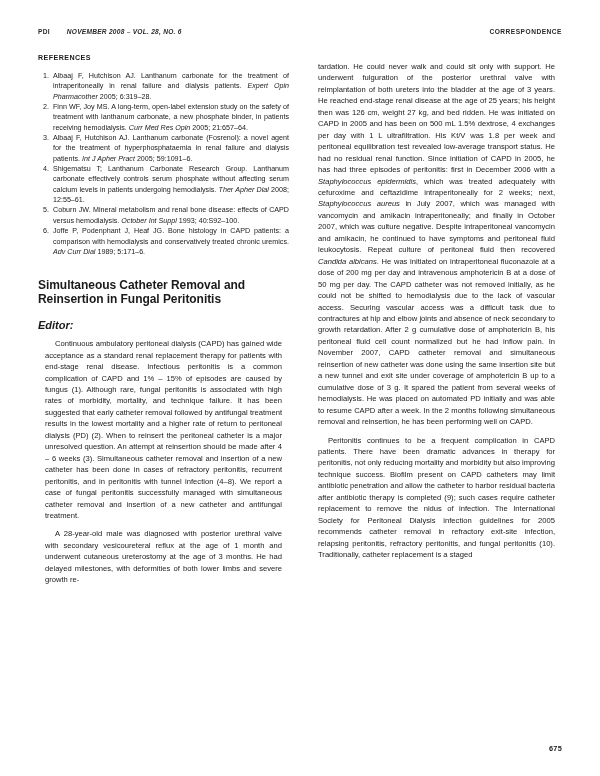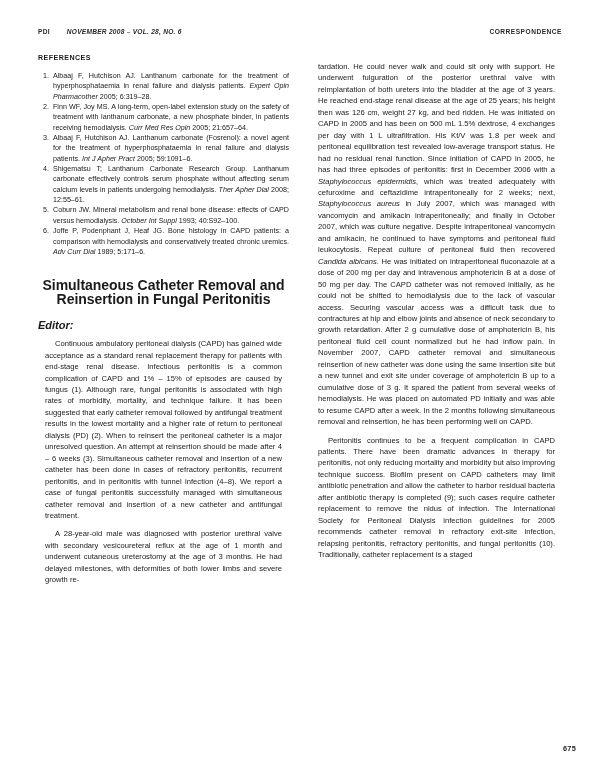--- a/index.html
+++ b/index.html
@@ -79,24 +79,23 @@
   }
   ol.refs li .num {
     position: absolute;
     left: 0;
     width: 11px;
     text-align: right;
   }
   .ital { font-style: italic; }
   .art-title {
     margin: 21px 0 0 0;
-    font-size: 14px;
+    font-size: 12px;
     font-weight: bold;
     line-height: 14px;
-    text-align: center;
     letter-spacing: -0.05px;
   }
   .editor-line {
     margin: 13px 0 4px 0;
     font-size: 11px;
     font-style: italic;
     font-weight: 600;
   }
   p.body {
     margin: 7px;
@@ -104,21 +103,21 @@
     line-height: 11.45px;
     text-align: justify;
     text-indent: 10px;
     hyphens: none;
   }
   p.body.cont {
     text-indent: 0;
   }
   .folio {
     position: absolute;
-    right: 24px;
+    right: 38px;
     bottom: 23px;
     font-size: 7.3px;
     font-weight: 600;
     letter-spacing: 0.3px;
   }
 </style>
 </head>
 <body>
 
 <div class="page">
@@ -129,21 +128,21 @@
     <span class="rh-section">CORRESPONDENCE</span>
   </div>
 
   <div class="columns">
 
     <div class="col">
 
       <h2 class="sec-head">REFERENCES</h2>
 
       <ol class="refs" id="refs-list">
-          <li><span class="num">1.</span><span>Albaaj F, Hutchison AJ. Lanthanum carbonate for the treatment of hyperphosphataemia in renal failure and dialysis patients. </span><span class="ital">Expert Opin Pharmacother</span><span> 2005; 6:319–28.</span></li>
+          <li><span class="num">1.</span><span>Albaaj F, Hutchison AJ. Lanthanum carbonate for the treatment of intraperitoneally in renal failure and dialysis patients. </span><span class="ital">Expert Opin Pharmacother</span><span> 2005; 6:319–28.</span></li>
           <li><span class="num">2.</span><span>Finn WF, Joy MS. A long-term, open-label extension study on the safety of treatment with lanthanum carbonate, a new phosphate binder, in patients receiving hemodialysis. </span><span class="ital">Curr Med Res Opin</span><span> 2005; 21:657–64.</span></li>
           <li><span class="num">3.</span><span>Albaaj F, Hutchison AJ. Lanthanum carbonate (Fosrenol): a novel agent for the treatment of hyperphosphataemia in renal failure and dialysis patients. </span><span class="ital">Int J Apher Pract</span><span> 2005; 59:1091–6.</span></li>
           <li><span class="num">4.</span><span>Shigematsu T; Lanthanum Carbonate Research Group. Lanthanum carbonate effectively controls serum phosphate without affecting serum calcium levels in patients undergoing hemodialysis. </span><span class="ital">Ther Apher Dial</span><span> 2008; 12:55–61.</span></li>
           <li><span class="num">5.</span><span>Coburn JW. Mineral metabolism and renal bone disease: effects of CAPD versus hemodialysis. </span><span class="ital">October Int Suppl</span><span> 1993; 40:S92–100.</span></li>
           <li><span class="num">6.</span><span>Joffe P, Podenphant J, Heaf JG. Bone histology in CAPD patients: a comparison with hemodialysis and conservatively treated chronic uremics. </span><span class="ital">Adv Curr Dial</span><span> 1989; 5:171–6.</span></li>
         </ol>
 
       <h1 class="art-title">Simultaneous Catheter Removal and Reinsertion in Fungal Peritonitis</h1>
 
       <p class="editor-line">Editor:</p>

